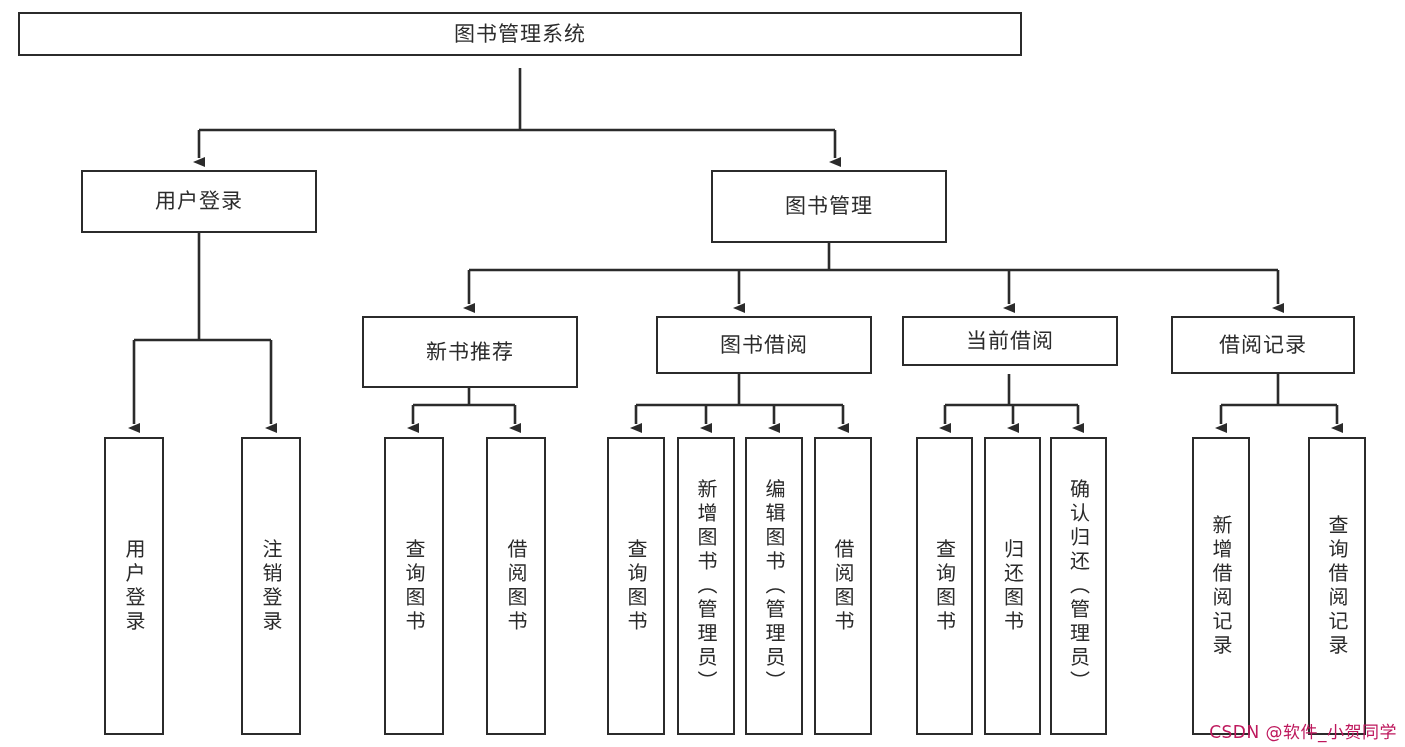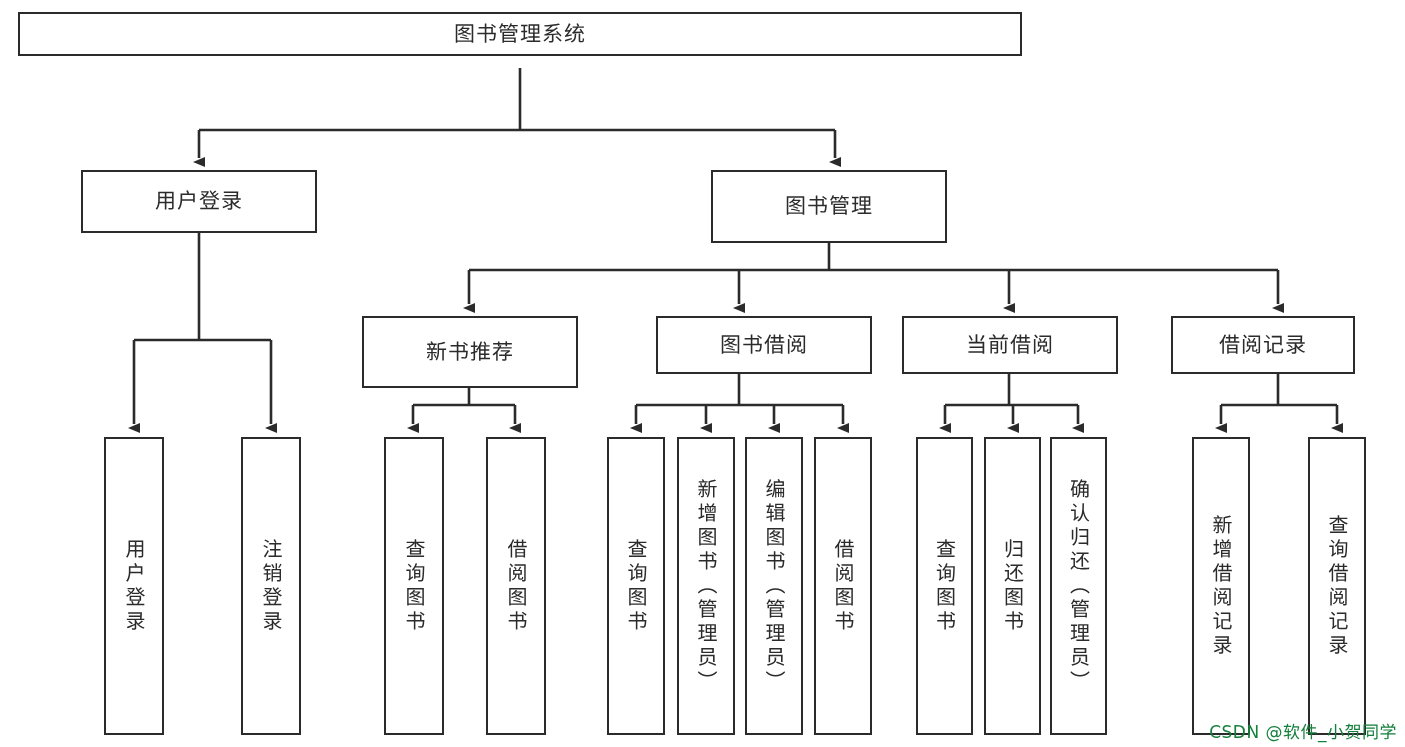--- a/index.html
+++ b/index.html
@@ -53,21 +53,21 @@
     line-height:1.0;
     letter-spacing:4px;
     white-space:normal;
     max-height:100%;
   }
   .watermark{
     position:absolute;
     right:8px;
     bottom:4px;
     font-size:17px;
-    color:#15803d;
+    color:#be185d;
     letter-spacing:0.5px;
     white-space:nowrap;
     z-index:5;
   }
 </style>
 </head>
 <body>
 
 <div id="canvas">
 
@@ -134,21 +134,21 @@
   </div>
 
   <div class="node" style="left:362px;top:316px;width:216px;height:72px;">
     <span class="node-label">新书推荐</span>
   </div>
 
   <div class="node" style="left:632px;top:316px;width:216px;height:58px;margin-left:24px;">
     <span class="node-label">图书借阅</span>
   </div>
 
-  <div class="node" style="left:902px;top:316px;width:216px;height:58px;">
+  <div class="node" style="left:902px;top:316px;width:216px;height:50px;">
     <span class="node-label">当前借阅</span>
   </div>
 
   <div class="node" style="left:1171px;top:316px;width:184px;height:58px;">
     <span class="node-label">借阅记录</span>
   </div>
 
   <div class="node leaf" style="left:104px;top:437px;width:60px;height:298px;">
     <span class="node-label">用户登录</span>
   </div>

